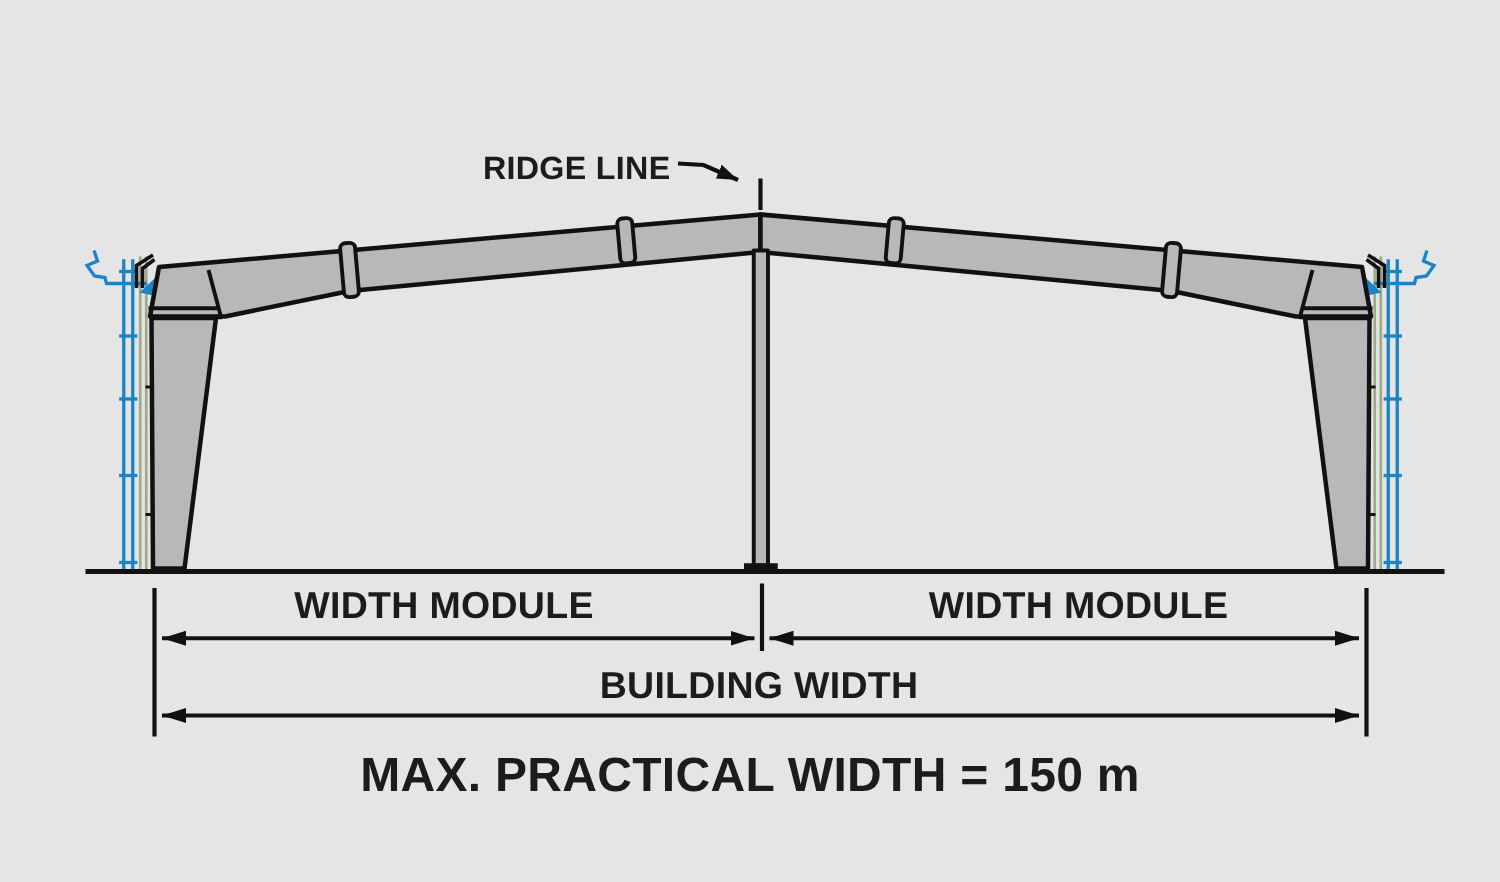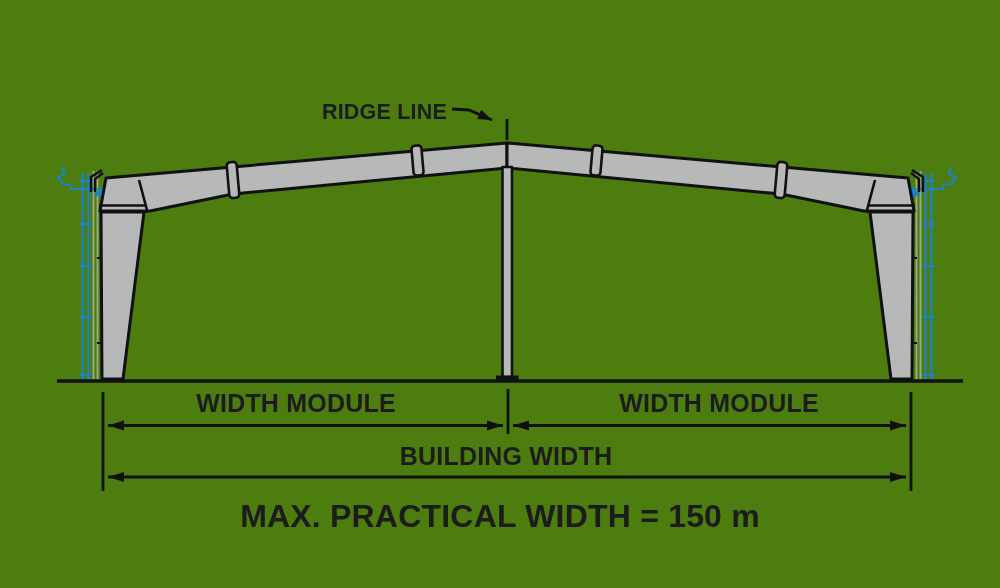--- a/index.html
+++ b/index.html
@@ -1,20 +1,20 @@
 <!DOCTYPE html>
 <html><head>
 <meta charset="utf-8">
 <style>
   html,body{margin:0;padding:0;background:#ffffff;}
   .stage{
     position:relative;
     width:1000px;height:588px;
     margin:0 auto;
-    background:#4d7c0f;
+    background:#e5e5e5;
     font-family:"Liberation Sans","DejaVu Sans",sans-serif;
     overflow:hidden;
   }
   svg{display:block;}
   .steel{stroke:#111111;stroke-width:3;stroke-linejoin:round;}
   .steel-thin{stroke:#111111;stroke-width:2.6;stroke-linejoin:round;}
   .outline{stroke:#111111;fill:none;}
   .blue{stroke:#1a84c6;fill:none;stroke-width:2.2;stroke-linecap:square;}
   .blue-fill{fill:#1a84c6;stroke:none;}
   .green{stroke:#9cab8b;fill:none;stroke-width:1.8;}

